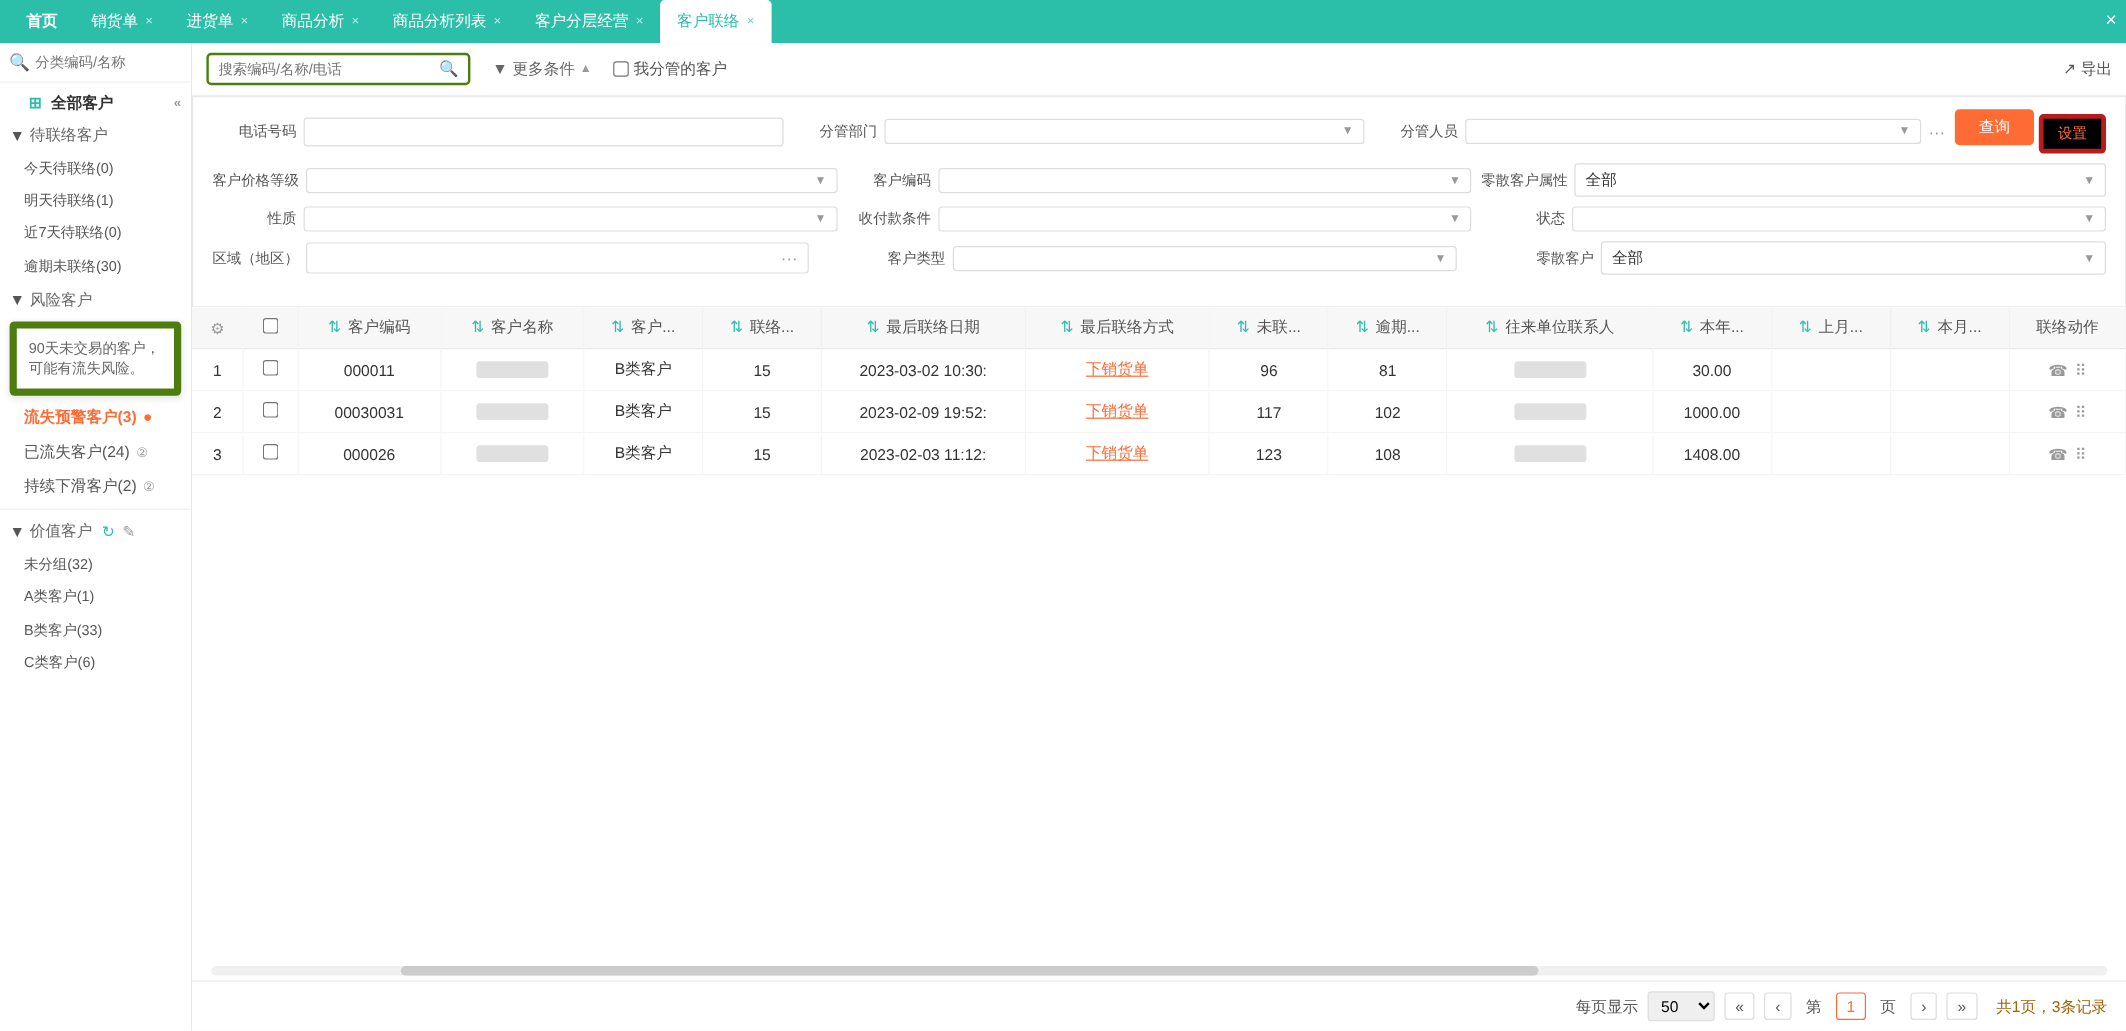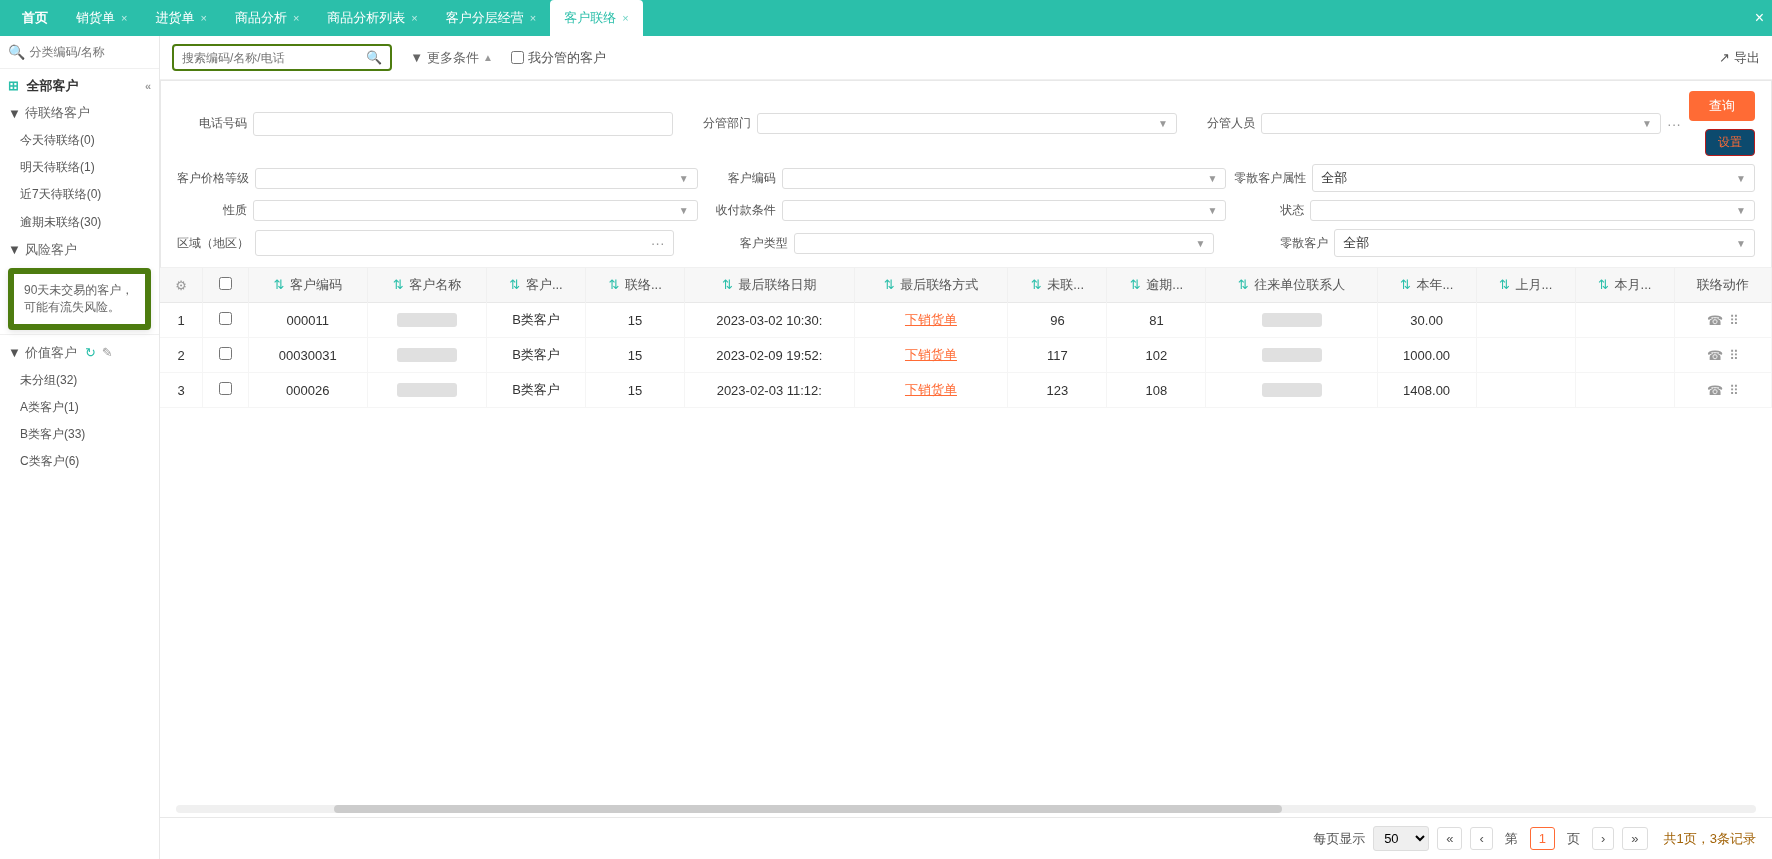--- a/index.html
+++ b/index.html
@@ -70,20 +70,21 @@
       color: #999;
     }
     .sidebar-section-title {
       display: flex;
       align-items: center;
       padding: 8px 8px 4px 8px;
       font-weight: bold;
       color: #333;
       font-size: 13px;
       justify-content: space-between;
+      margin-left: 16px;
     }
     .sidebar-group-header {
       display: flex;
       align-items: center;
       padding: 5px 8px;
       color: #666;
       cursor: pointer;
       font-size: 12px;
       gap: 4px;
     }
@@ -180,21 +181,21 @@
       background: #fff;
       padding: 10px 16px;
       border-bottom: 1px solid #f0f0f0;
     }
     .adv-filter-row {
       display: flex;
       align-items: center;
       gap: 8px;
       margin-bottom: 8px;
     }
-    .adv-filter-row:last-child { margin-bottom: 0; gap: 44px; }
+    .adv-filter-row:last-child { margin-bottom: 16px; gap: 44px; }
     .filter-field {
       display: flex;
       align-items: center;
       flex: 1;
       gap: 6px;
     }
     .filter-field label {
       white-space: nowrap;
       color: #555;
       font-size: 12px;
@@ -229,33 +230,32 @@
     .query-btn {
       background: #ff6b35;
       color: #fff;
       border: none;
       border-radius: 4px;
       padding: 6px 20px;
       cursor: pointer;
       font-size: 13px;
     }
     .settings-btn {
-      background: #0c4a6e;
+      background: #000000;
       color: #ff6b35;
-      border: 1px solid #b91c1c;
+      border: 4px solid #b91c1c;
       border-radius: 4px;
       padding: 4px 12px;
       cursor: pointer;
       font-size: 12px;
       margin-top: 4px;
     }
     .btn-group-right {
       display: flex;
-      flex-direction: column;
-      align-items: flex-end;
+      align-items: flex-start;
       gap: 4px;
       margin-left: auto;
     }
     .ellipsis-btn {
       color: #999;
       cursor: pointer;
       font-size: 14px;
     }
 
     
@@ -416,20 +416,34 @@
       <div class="sidebar-item">近7天待联络(0)</div>
       <div class="sidebar-item">逾期未联络(30)</div>
     </div>
 
     <div class="sidebar-group-header">
       <span style="color:#555;">▼</span>
       <span>风险客户</span>
     </div>
 
     <div class="tooltip-box">90天未交易的客户，可能有流失风险。</div>
+    <div>
+      <div class="sidebar-item active">
+        <span>流失预警客户(3)</span>
+        <span style="color:#ff6b35;margin-left:2px;">●</span>
+      </div>
+      <div class="sidebar-item">
+        <span>已流失客户(24)</span>
+        <span style="color:#999;margin-left:2px;font-size:11px;">②</span>
+      </div>
+      <div class="sidebar-item">
+        <span>持续下滑客户(2)</span>
+        <span style="color:#999;margin-left:2px;font-size:11px;">②</span>
+      </div>
+    </div>
 
     <div class="sidebar-divider"></div>
 
     <div class="sidebar-group-header">
       <span style="color:#555;">▼</span>
       <span>价值客户</span>
       <span style="color:#2bbfaa;margin-left:4px;cursor:pointer;">↻</span>
       <span style="color:#999;margin-left:2px;cursor:pointer;">✎</span>
     </div>
     <div>

